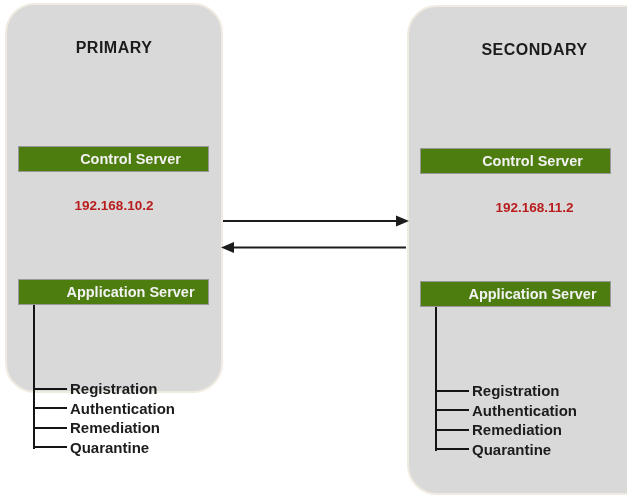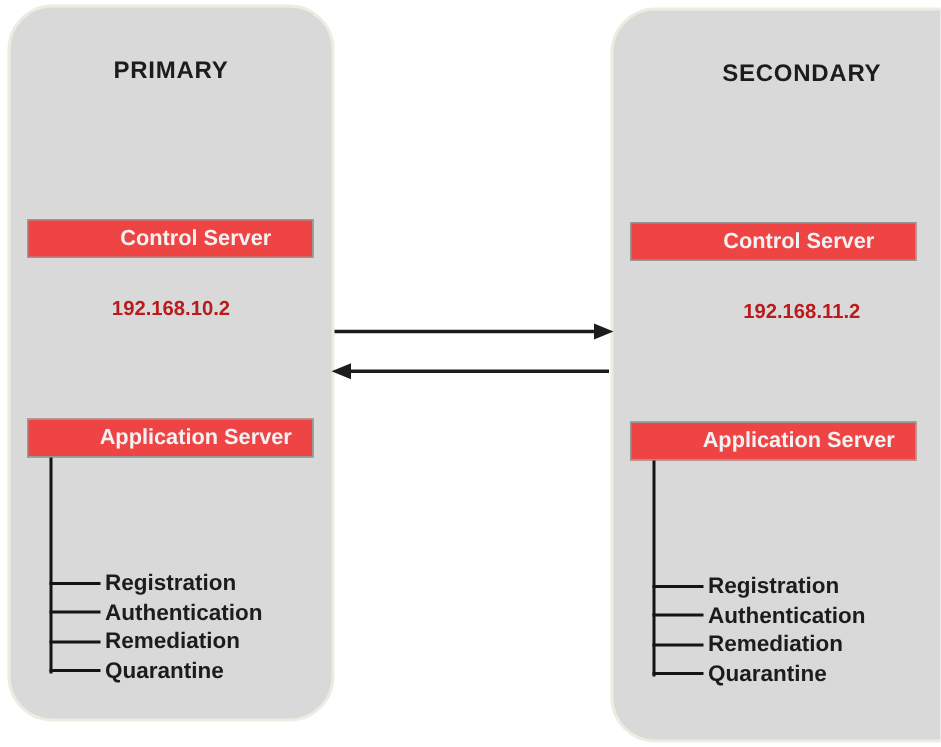--- a/index.html
+++ b/index.html
@@ -14,42 +14,42 @@
     background: #ffffff;
     overflow: hidden;
   }
   .panel {
     position: absolute;
     background: #d9d9d9;
     border: 2px solid #f0ebe0;
     border-radius: 30px;
     box-sizing: border-box;
   }
-  .panel-left  { left: 5px;  top: 3px; width: 218px; height: 478px; }
+  .panel-left  { left: 5px;  top: 3px; width: 218px; height: 390px; }
   .panel-right { left: 407px; top: 5px; width: 255px; height: 490px; }
 
   .panel-title {
     position: absolute;
     top: 34px; left: 0;
     width: 100%;
     margin: 0;
     text-align: center;
     font-size: 16px;
     font-weight: bold;
     letter-spacing: 0.5px;
     color: #1c1c1c;
   }
   .srv-bar {
     position: absolute;
     left: 11px;
     width: 191px;
     height: 26px;
     line-height: 24px;
     box-sizing: border-box;
-    background: #ef4444;
+    background: #4d7c0f;
     border: 1px solid #989898;
     color: #f2f2f2;
     font-size: 14.5px;
     font-weight: bold;
     text-align: center;
     padding-left: 34px;
   }
   .bar-control { top: 141px; }
   .bar-app     { top: 274px; }
 

